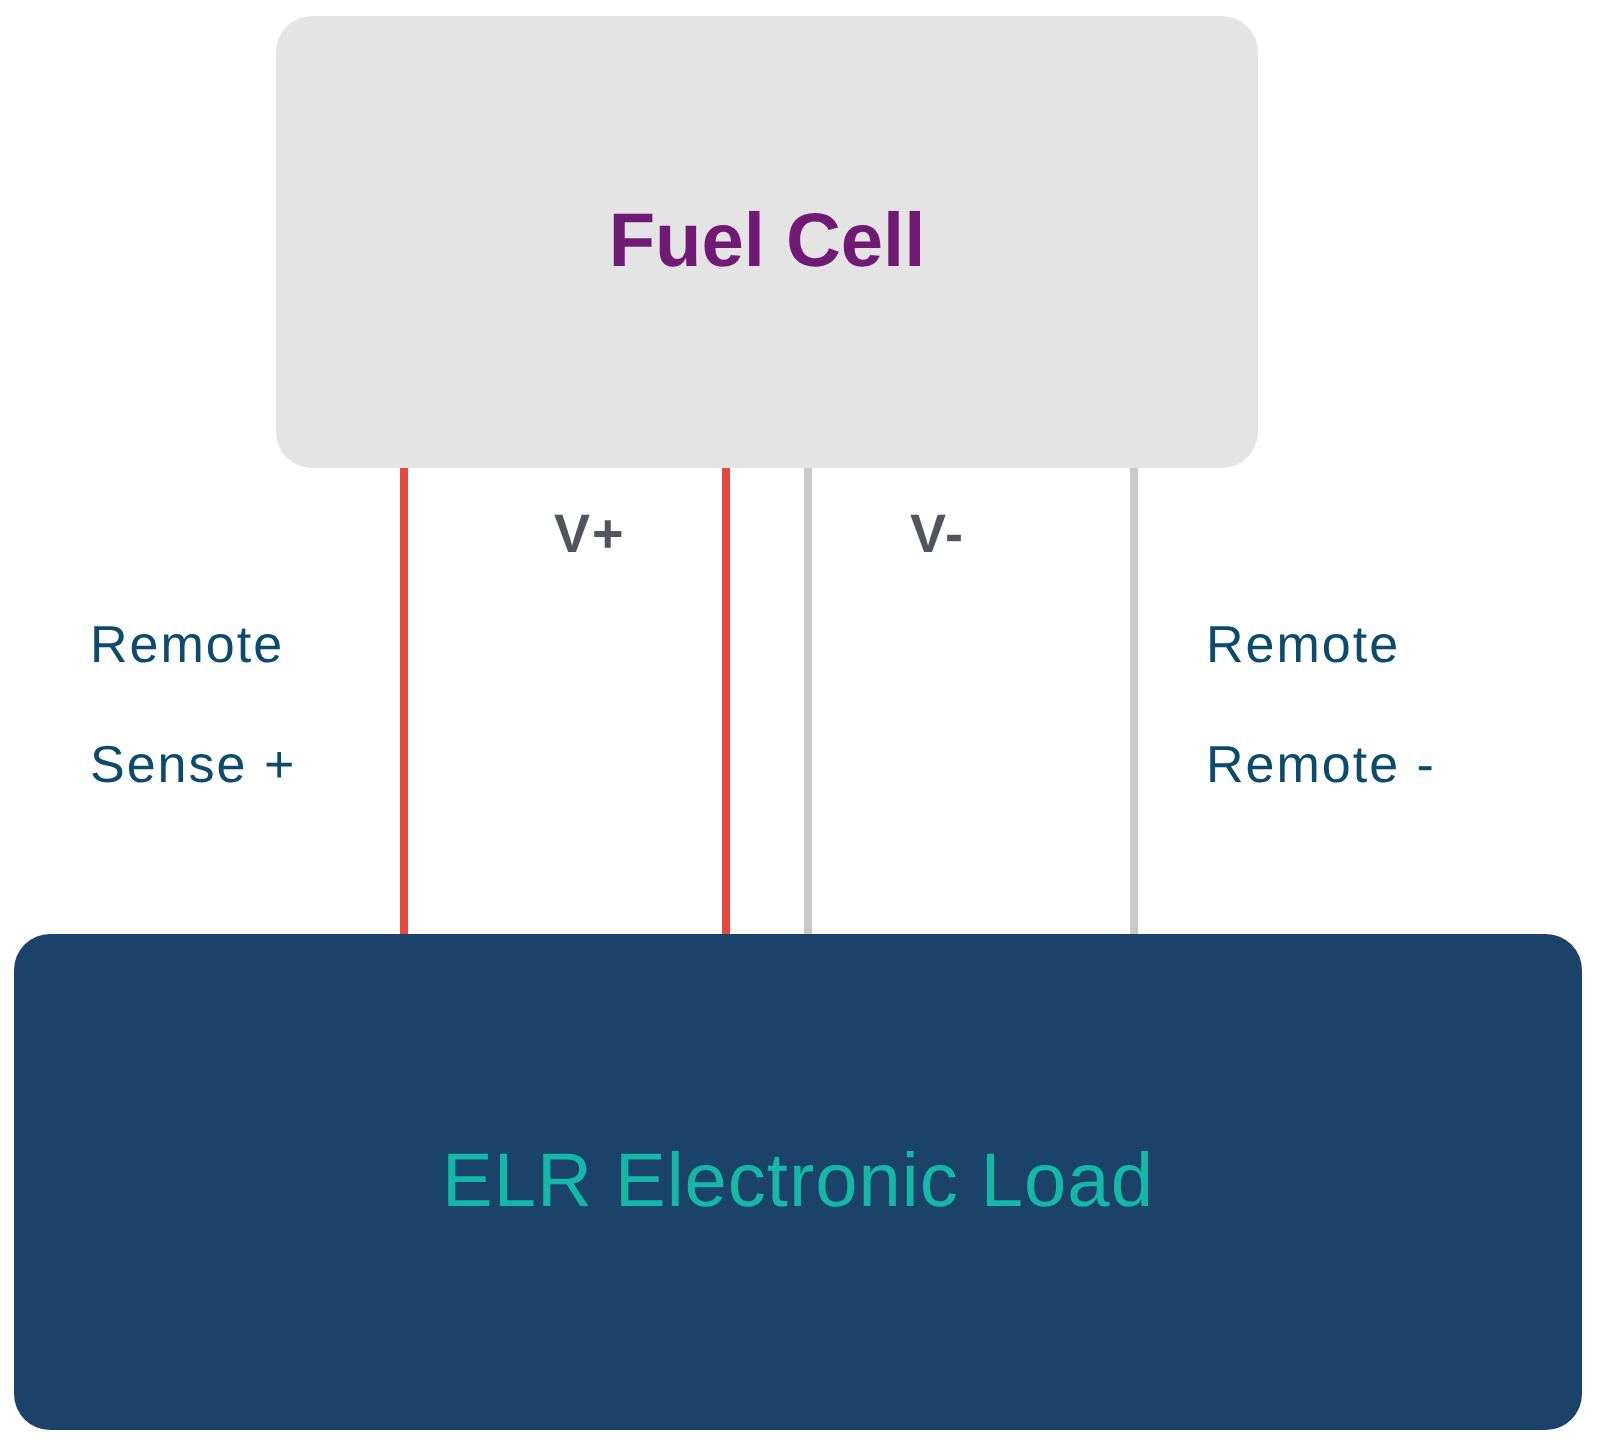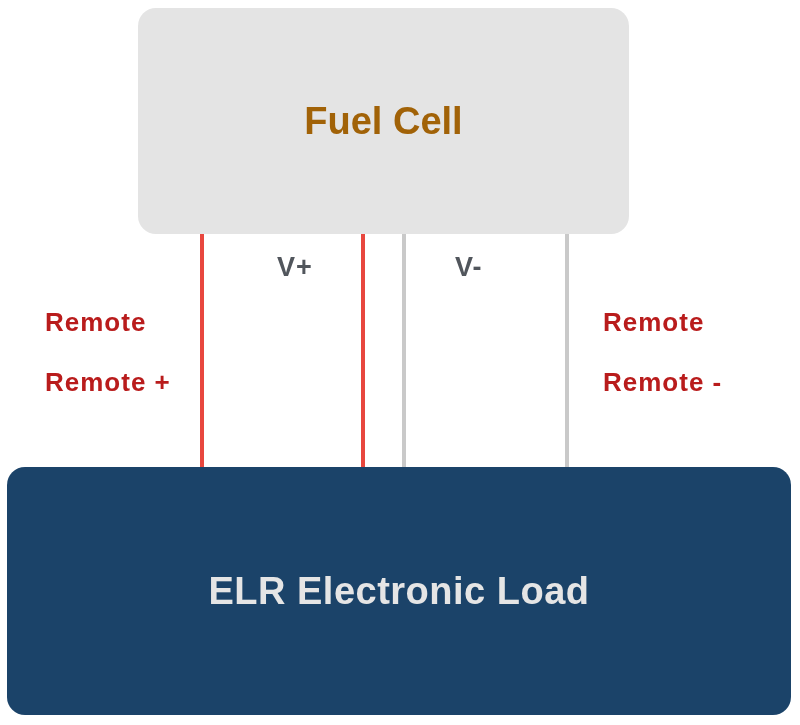--- a/index.html
+++ b/index.html
@@ -23,37 +23,37 @@
   }
   .fuel-cell-box {
     left: 138px;
     top: 8px;
     width: 491px;
     height: 226px;
     background: #e4e4e4;
     border-radius: 18px;
   }
   .fuel-cell-label {
-    color: #a16207;
+    color: #701a75;
     font-size: 38px;
     font-weight: bold;
     letter-spacing: 0px;
   }
   .load-box {
     left: 7px;
     top: 467px;
     width: 784px;
     height: 248px;
     background: #1b4369;
     border-radius: 18px;
   }
   .load-label {
-    color: #e5e5e5;
+    color: #14b8a6;
     font-size: 38px;
-    font-weight: bold;
+    font-weight: normal;
     letter-spacing: 0.5px;
   }
   .wire {
     position: absolute;
     top: 234px;
     height: 233px;
     width: 4px;
   }
   .wire-red { background: #e8473e; }
   .wire-gray { background: #c9c9c9; }
@@ -68,22 +68,22 @@
     font-weight: bold;
     color: #51565c;
     letter-spacing: 1px;
   }
   .v-plus-label  { left: 277px; }
   .v-minus-label { left: 455px; }
   .sense-label {
     position: absolute;
     top: 292px;
     font-size: 26px;
-    font-weight: bold;
-    color: #b91c1c;
+    font-weight: normal;
+    color: #0c4a6e;
     letter-spacing: 1px;
     line-height: 60px;
     white-space: nowrap;
   }
   .sense-left  { left: 45px; }
   .sense-right { left: 603px; }
 </style>
 </head>
 <body>
 
@@ -97,21 +97,21 @@
   <div class="wire wire-red wire-2"></div>
   <div class="wire wire-gray wire-3"></div>
   <div class="wire wire-gray wire-4"></div>
 
   <span class="v-label v-plus-label">V+</span>
 
   <span class="v-label v-minus-label">V-</span>
 
   <div class="sense-label sense-left">
     <div>Remote</div>
-    <div>Remote +</div>
+    <div>Sense +</div>
   </div>
 
   <div class="sense-label sense-right">
     <div>Remote</div>
     <div>Remote -</div>
   </div>
 
   <div class="box load-box">
     <span class="load-label">ELR Electronic Load</span>
   </div>

